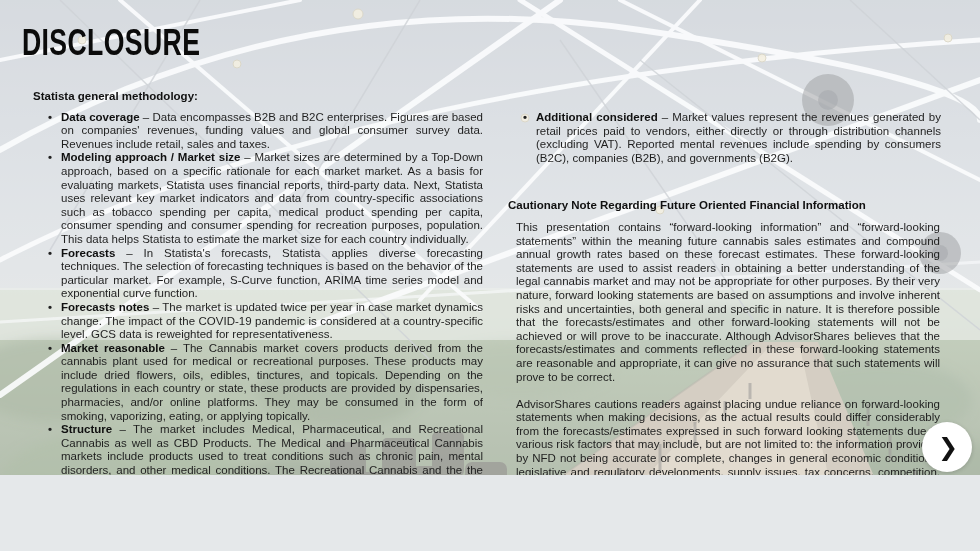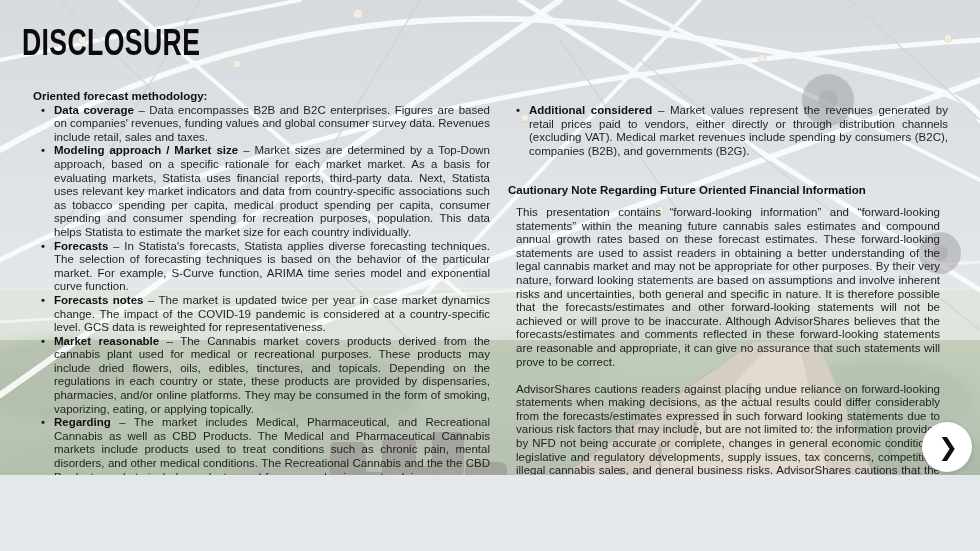--- a/index.html
+++ b/index.html
@@ -19,28 +19,28 @@
     transform:scaleX(.72);transform-origin:left center;
   }
   .col{
     position:absolute;
     font-size:11.5px;line-height:13.6px;color:#1f1f1f;
     text-align:justify;
   }
   .col-left{left:33px;top:90px;width:457px;}
   .col-right{left:508px;top:104px;width:440px;}
   .colhead{font-weight:bold;color:#101010;}
-  ul.blist{margin:0;padding:0;list-style:none;}
+  ul.blist{margin:7px;padding:0;list-style:none;}
   ul.blist li{position:relative;padding-left:21px;}
   ul.blist li::before{
     content:"\2022";position:absolute;left:8px;top:0;
     font-weight:bold;color:#1f1f1f;
   }
   .term{font-weight:bold;color:#101010;}
-  .caution-head{margin-top:26px;font-weight:bold;color:#101010;}
+  .caution-head{margin-top:34px;font-weight:bold;color:#101010;}
   .para{margin:8px;}
   .para + .para{margin-top:13.6px;}
   .date{float:right;padding-left:8px;}
   .next{
     position:absolute;right:8px;bottom:3px;width:50px;height:50px;
     border:none;border-radius:50%;background:#ffffff;
     display:flex;align-items:center;justify-content:center;
     cursor:pointer;box-shadow:0 1px 4px rgba(0,0,0,.18);
     padding:0;
   }
@@ -156,21 +156,21 @@
       <circle cx="948" cy="38" r="4"></circle>
       <circle cx="660" cy="210" r="4"></circle>
     </g>
   </svg>
 
   <div class="overlay"></div>
 
   <h1 class="title">DISCLOSURE</h1>
 
   <div class="col col-left">
-    <div class="colhead">Oriented forecast methodology:</div>
+    <div class="colhead">Statista general methodology:</div>
     <ul class="blist">
       <li>
         <span class="term">Data coverage</span>
         <span>– Data encompasses B2B and B2C enterprises. Figures are based on companies' revenues, funding values and global consumer survey data. Revenues include retail, sales and taxes.</span>
       </li>
       <li>
         <span class="term">Modeling approach / Market size</span>
         <span>– Market sizes are determined by a Top-Down approach, based on a specific rationale for each market market. As a basis for evaluating markets, Statista uses financial reports, third-party data. Next, Statista uses relevant key market indicators and data from country-specific associations such as tobacco spending per capita, medical product spending per capita, consumer spending and consumer spending for recreation purposes, population. This data helps Statista to estimate the market size for each country individually.</span>
       </li>
       <li>
@@ -179,31 +179,31 @@
       </li>
       <li>
         <span class="term">Forecasts notes</span>
         <span>– The market is updated twice per year in case market dynamics change. The impact of the COVID-19 pandemic is considered at a country-specific level. GCS data is reweighted for representativeness.</span>
       </li>
       <li>
         <span class="term">Market reasonable</span>
         <span>– The Cannabis market covers products derived from the cannabis plant used for medical or recreational purposes. These products may include dried flowers, oils, edibles, tinctures, and topicals. Depending on the regulations in each country or state, these products are provided by dispensaries, pharmacies, and/or online platforms. They may be consumed in the form of smoking, vaporizing, eating, or applying topically.</span>
       </li>
       <li>
-        <span class="term">Regarding</span>
+        <span class="term">Structure</span>
         <span>– The market includes Medical, Pharmaceutical, and Recreational Cannabis as well as CBD Products. The Medical and Pharmaceutical Cannabis markets include products used to treat conditions such as chronic pain, mental disorders, and other medical conditions. The Recreational Cannabis and the the CBD Products markets include products used for personal enjoyment or leisure purposes. All cannabis markets include various forms of cannabis such as flowers, concentrates, edibles, and topicals.</span>
       </li>
     </ul>
   </div>
 
   <div class="col col-right">
     <ul class="blist">
       <li>
         <span class="term">Additional considered</span>
-        <span>– Market values represent the revenues generated by retail prices paid to vendors, either directly or through distribution channels (excluding VAT). Medical market revenues include spending by consumers (B2C), companies (B2B), and governments (B2G).</span>
+        <span>– Market values represent the revenues generated by retail prices paid to vendors, either directly or through distribution channels (excluding VAT). Reported mental revenues include spending by consumers (B2C), companies (B2B), and governments (B2G).</span>
       </li>
     </ul>
     <div class="caution-head">Cautionary Note Regarding Future Oriented Financial Information</div>
     <p class="para">This presentation contains “forward-looking information” and “forward-looking statements” within the meaning future cannabis sales estimates and compound annual growth rates based on these forecast estimates. These forward-looking statements are used to assist readers in obtaining a better understanding of the legal cannabis market and may not be appropriate for other purposes. By their very nature, forward looking statements are based on assumptions and involve inherent risks and uncertainties, both general and specific in nature. It is therefore possible that the forecasts/estimates and other forward-looking statements will not be achieved or will prove to be inaccurate. Although AdvisorShares believes that the forecasts/estimates and comments reflected in these forward-looking statements are reasonable and appropriate, it can give no assurance that such statements will prove to be correct.</p>
     <p class="para"><span>AdvisorShares cautions readers against placing undue reliance on forward-looking statements when making decisions, as the actual results could differ considerably from the forecasts/estimates expressed in such forward looking statements due to various risk factors that may include, but are not limited to: the information provided by NFD not being accurate or complete, changes in general economic conditions, legislative and regulatory developments, supply issues, tax concerns, competition, illegal cannabis sales, and general business risks. AdvisorShares cautions that the foregoing list of factors is not exhaustive.</span><span class="date">20241104</span></p>
   </div>
 
   <button class="next">
     <span class="chev">❯</span>
   </button>

